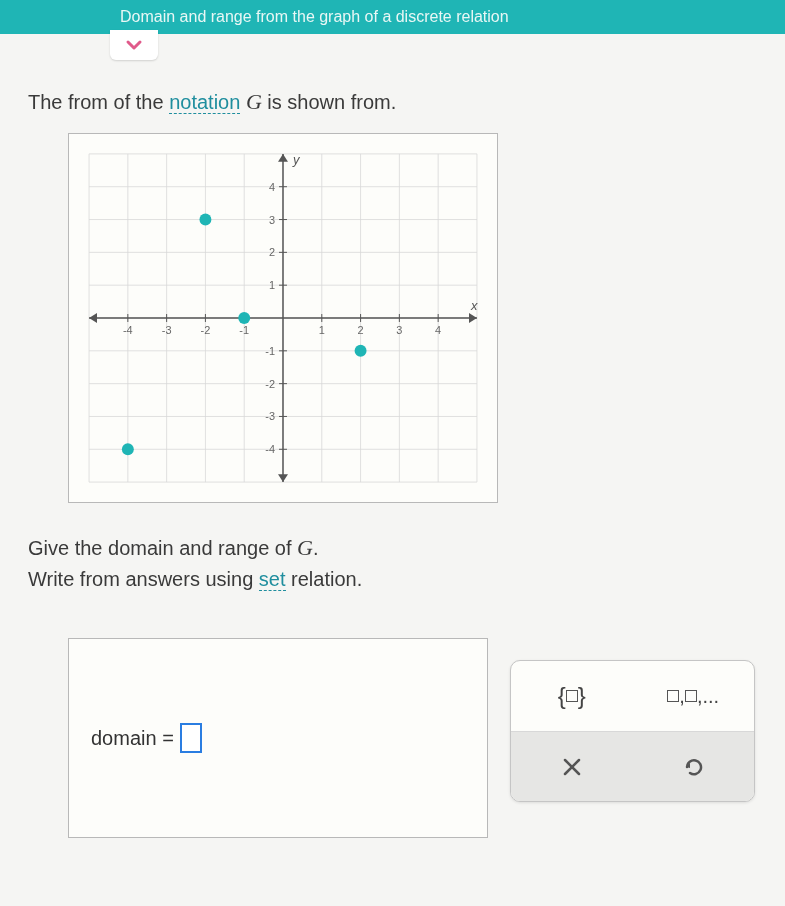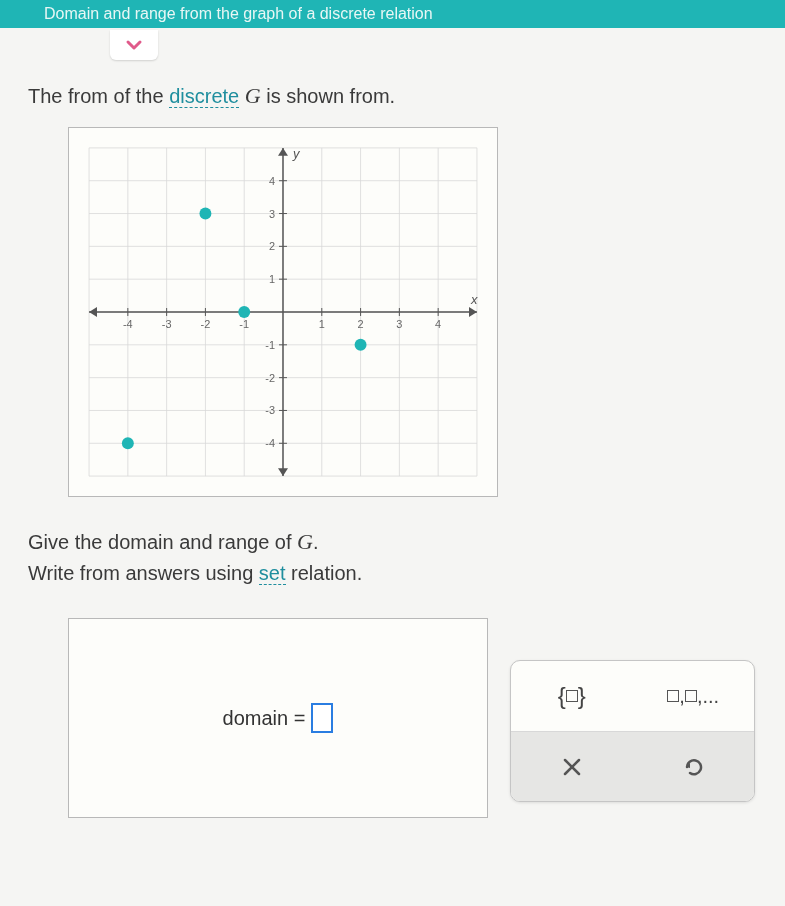--- a/index.html
+++ b/index.html
@@ -6,24 +6,24 @@
   body {
     font-family: Arial, Helvetica, sans-serif;
     background: #f5f5f3;
     width: 785px;
     height: 906px;
     overflow: hidden;
   }
   .header-bar {
     background: #1fb5b5;
     color: #e8f7f5;
-    height: 28px;
-    display: flex;
-    align-items: center;
-    padding-left: 44px;
+    height: 34px;
+    display: flex;
+    align-items: center;
+    padding-left: 120px;
     font-size: 16px;
     font-weight: 500;
   }
   .dropdown-tab {
     position: absolute;
     top: 30px;
     left: 110px;
     width: 48px;
     height: 30px;
     background: #fff;
@@ -54,31 +54,31 @@
     border: 1px solid #b8b8b8;
     background: #fdfdfa;
     position: relative;
     margin-bottom: 28px;
   }
   .graph-svg { width: 100%; height: 100%; }
   .instr {
     color: #3a3a3a;
     font-size: 20px;
     line-height: 1.5;
-    margin-bottom: 30px;
+    margin-bottom: 44px;
   }
   .answer-box {
     margin-left: 40px;
     width: 420px;
     height: 200px;
     border: 1px solid #b8b8b8;
     background: #fdfdfa;
     padding: 30px 22px;
     display: flex;
-    flex-direction: row;
+    flex-direction: column;
     justify-content: space-around;
   }
   .ans-row {
     display: flex;
     align-items: center;
     font-size: 20px;
     color: #333;
   }
   .ans-input {
     width: 22px;
@@ -124,21 +124,21 @@
 
 <div class="dropdown-tab">
   <svg width="20" height="20" viewBox="0 0 20 20">
     <path d="M4 7 L10 13 L16 7" fill="none" stroke="#e05a8a" stroke-width="3" stroke-linecap="round" stroke-linejoin="round"></path>
   </svg>
 </div>
 
 <div class="content">
 
   <p class="question-text">
-    <span>The from of the </span><span class="link-word">discrete</span><span> </span><span class="italic-g">G</span><span> is shown from.</span>
+    <span>The from of the </span><span class="link-word">notation</span><span> </span><span class="italic-g">G</span><span> is shown from.</span>
   </p>
 
   <div class="graph-box">
     <svg class="graph-svg" viewBox="0 0 430 370">
       <g id="grid">
           <line x1="20" y1="20" x2="20" y2="350" stroke="#d8d8d8" stroke-width="0.8"></line>
           <line x1="59" y1="20" x2="59" y2="350" stroke="#d8d8d8" stroke-width="0.8"></line>
           <line x1="98" y1="20" x2="98" y2="350" stroke="#d8d8d8" stroke-width="0.8"></line>
           <line x1="137" y1="20" x2="137" y2="350" stroke="#d8d8d8" stroke-width="0.8"></line>
           <line x1="176" y1="20" x2="176" y2="350" stroke="#d8d8d8" stroke-width="0.8"></line>

